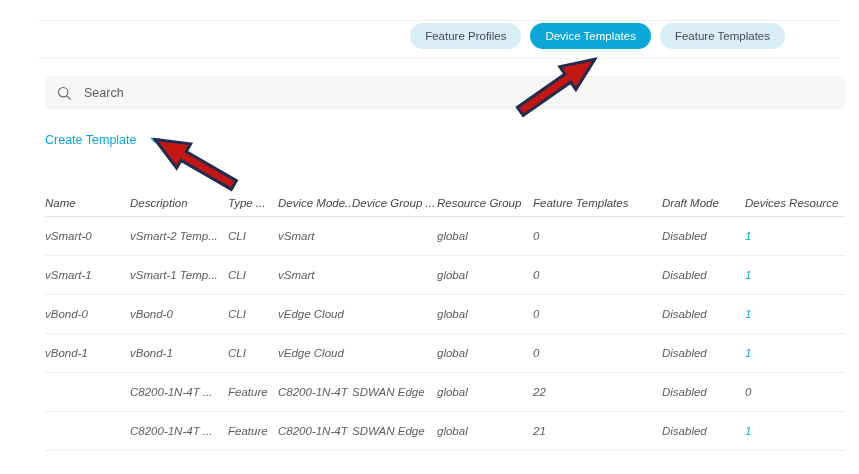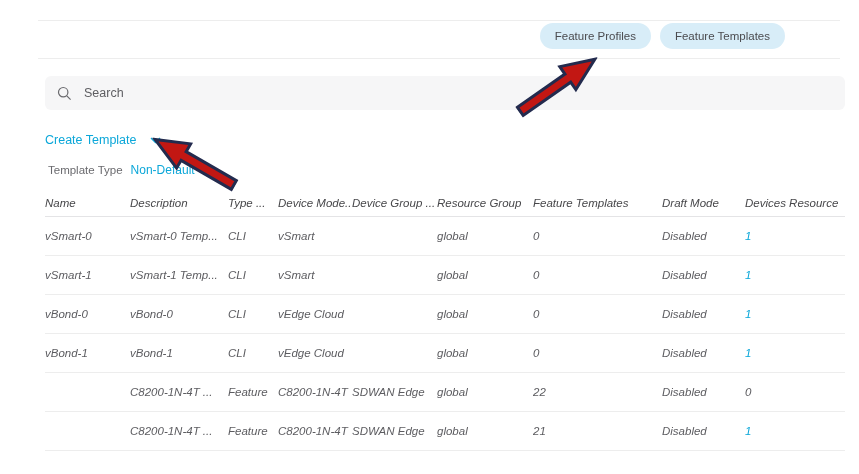--- a/index.html
+++ b/index.html
@@ -54,66 +54,58 @@
 </style>
 </head>
 <body>
 
 <div id="app">
 
   <div class="hline" id="hline-top"></div>
 
   <div id="tabs">
     <div class="tab">Feature Profiles</div>
+    <div class="tab active">Device Templates</div>
     <div class="tab">Feature Templates</div>
   </div>
 
   <div class="hline" id="hline-tabs"></div>
 
   <div id="searchbar">
     <svg width="15" height="15" viewBox="0 0 15 15">
       <circle cx="6.2" cy="6.2" r="4.7" fill="none" stroke="#6a6a6e" stroke-width="1.2"></circle>
       <line x1="9.8" y1="9.8" x2="13.6" y2="13.6" stroke="#6a6a6e" stroke-width="1.2"></line>
     </svg>
     <input id="search-input" type="text" placeholder="Search" style="">
   </div>
 
   <div id="create-template">
     <span>Create Template</span>
     <svg width="11" height="7" viewBox="0 0 11 7">
       <polyline points="1,1 5.5,5.5 10,1" fill="none" stroke="#0ba7d9" stroke-width="1.4"></polyline>
     </svg>
   </div>
 
-  <div id="filter-row">
-    <span id="filter-label">Template Type</span>
-    <span id="filter-value">
-      <span>Non-Default</span>
-      <svg width="10" height="7" viewBox="0 0 11 7">
-        <polyline points="1,1 5.5,5.5 10,1" fill="none" stroke="#0ba7d9" stroke-width="1.4"></polyline>
-      </svg>
-    </span>
-  </div>
 
   <div id="table">
     <div class="trow" id="thead">
       <div class="cell">Name</div>
       <div class="cell">Description</div>
       <div class="cell">Type ...</div>
       <div class="cell">Device Mode...</div>
       <div class="cell">Device Group ...</div>
       <div class="cell">Resource Group</div>
       <div class="cell">Feature Templates</div>
       <div class="cell">Draft Mode</div>
       <div class="cell">Devices Resource</div>
     </div>
 
     <div class="trow">
       <div class="cell">vSmart-0</div>
-      <div class="cell">vSmart-0 Temp...</div>
+      <div class="cell">vSmart-2 Temp...</div>
       <div class="cell">CLI</div>
       <div class="cell">vSmart</div>
       <div class="cell"></div>
       <div class="cell">global</div>
       <div class="cell">0</div>
       <div class="cell">Disabled</div>
       <div class="cell link">1</div>
     </div>
 
     <div class="trow">

